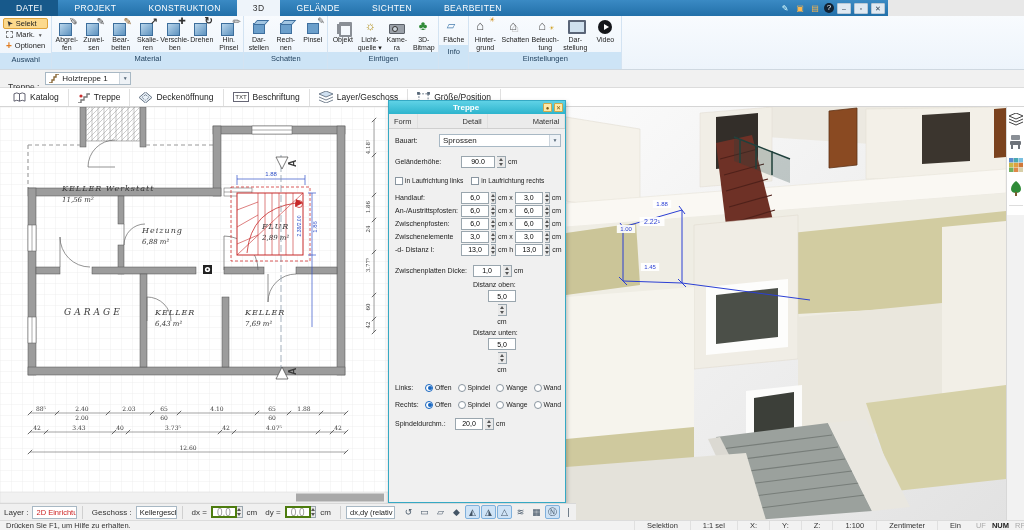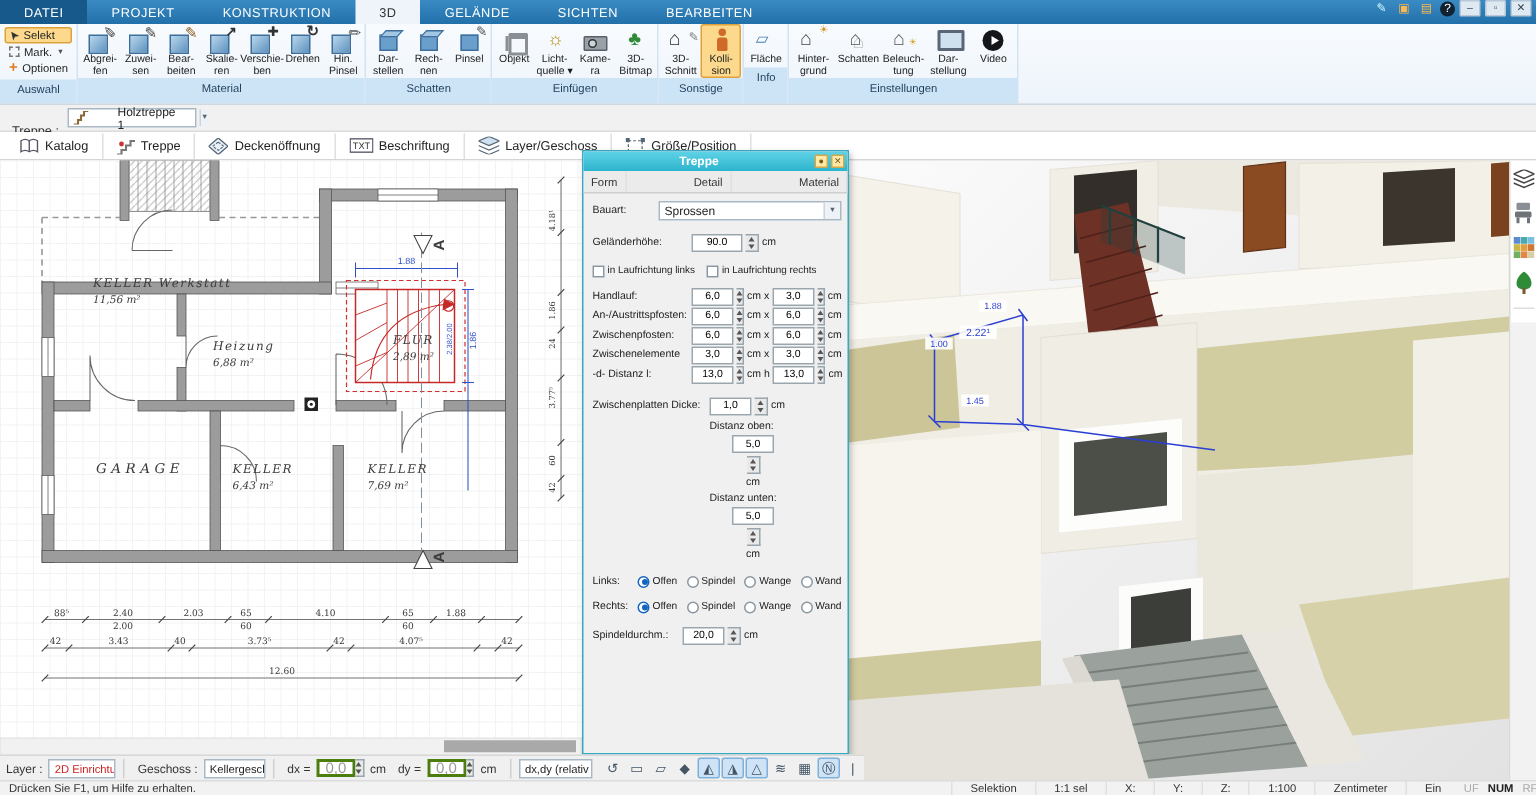--- a/index.html
+++ b/index.html
@@ -1,22 +1,22 @@
 <!DOCTYPE html>
 <html><head>
 <meta charset="utf-8">
 <style>
   html,body{margin:0;padding:0;background:#888;}
   #screen{position:relative;width:1024px;height:530px;background:#e8e8e8;overflow:hidden;
     font-family:"Liberation Sans",sans-serif;color:#222;-webkit-font-smoothing:antialiased;}
   #screen *{box-sizing:border-box;}
 
   
-  #tabbar{position:absolute;left:0;top:0;width:1024px;height:16px;
-    background:linear-gradient(#3a8ac4,#2270a9);display:flex;align-items:flex-start;}
+  #tabbar{position:absolute;left:0;top:0;width:888px;height:16px;
+    background:linear-gradient(#3a8ac4,#2270a9);display:flex;align-items:center;}
   #tabbar .tabs{display:flex;flex:1;}
   .tab{padding:0 16px;font-size:8.5px;line-height:16px;color:#fff;letter-spacing:.4px;cursor:default;}
   .tab.datei{background:#17598b;}
   .tab.active{background:#eef4fa;color:#333;}
   #winicons{display:flex;align-items:center;gap:3px;padding-right:3px;}
   .sysico{width:12px;height:11px;font-size:8px;line-height:11px;text-align:center;border-radius:1px;}
   .sysico.tool{color:#dff;}
   .sysico.fold{color:#ffb84d;}
   .sysico.help{background:#123;color:#fff;border-radius:50%;width:10px;height:10px;line-height:10px;}
   .winbtn{width:14px;height:11px;background:#dfe9f2;border:1px solid #b8c8d6;font-size:7px;
@@ -78,21 +78,21 @@
   .ic-play::after{content:"";left:11px;top:6px;border-left:5px solid #fff;border-top:3px solid transparent;border-bottom:3px solid transparent;}
 
   
   #row2{position:absolute;left:0;top:70px;width:1024px;height:18px;background:#f1f1f1;
     border-bottom:1px solid #dcdcdc;display:flex;align-items:center;font-size:8.5px;}
   #row2 .lbl{margin:16px 6px 0 8px;color:#333;}
   .combo{display:inline-flex;align-items:center;background:#fff;border:1px solid #a8b8c4;height:13px;
     font-size:8px;padding-left:3px;position:relative;}
   .combo .cbtn{margin-left:auto;width:11px;height:11px;background:#eef2f6;color:#567;font-size:5px;
     line-height:11px;text-align:center;border-left:1px solid #cdd6de;}
-  #treppe-combo{width:86px;gap:16px;}
+  #treppe-combo{width:86px;}
   .mini-stairs{width:10px;height:9px;margin-right:3px;flex:0 0 auto;}
   #row3{position:absolute;left:0;top:88px;width:1024px;height:19px;background:#ffffff;
     border-bottom:1px solid #d5d5d5;display:flex;align-items:center;padding-left:4px;}
   .t3btn{display:flex;align-items:center;gap:4px;font-size:8.5px;color:#222;padding:0 9px;height:17px;
     border-right:1px solid #e0e0e0;cursor:default;}
   .t3btn svg{flex:0 0 auto;}
 
   
   #plan{position:absolute;left:0;top:107px;width:388px;height:396px;background:#fff;}
   #plan svg{display:block;}
@@ -309,39 +309,20 @@
             </div>
             <div class="rbtn">
               <div class="ic ic-tree"></div>
               <div class="rlabel">
                 <div>3D-</div>
                 <div>Bitmap</div>
               </div>
             </div>
           </div>
           <div class="glabel">Einfügen</div>
-        </div>
-        <div class="rgroup">
-          <div class="rbtns">
-            <div class="rbtn">
-              <div class="ic ic-house-cut"></div>
-              <div class="rlabel">
-                <div>3D-</div>
-                <div>Schnitt</div>
-              </div>
-            </div>
-            <div class="rbtn active">
-              <div class="ic ic-person"></div>
-              <div class="rlabel">
-                <div>Kolli-</div>
-                <div>sion</div>
-              </div>
-            </div>
-          </div>
-          <div class="glabel">Sonstige</div>
         </div>
         <div class="rgroup">
           <div class="rbtns">
             <div class="rbtn">
               <div class="ic ic-area"></div>
               <div class="rlabel">
                 <div>Fläche</div>
               </div>
             </div>
           </div>

